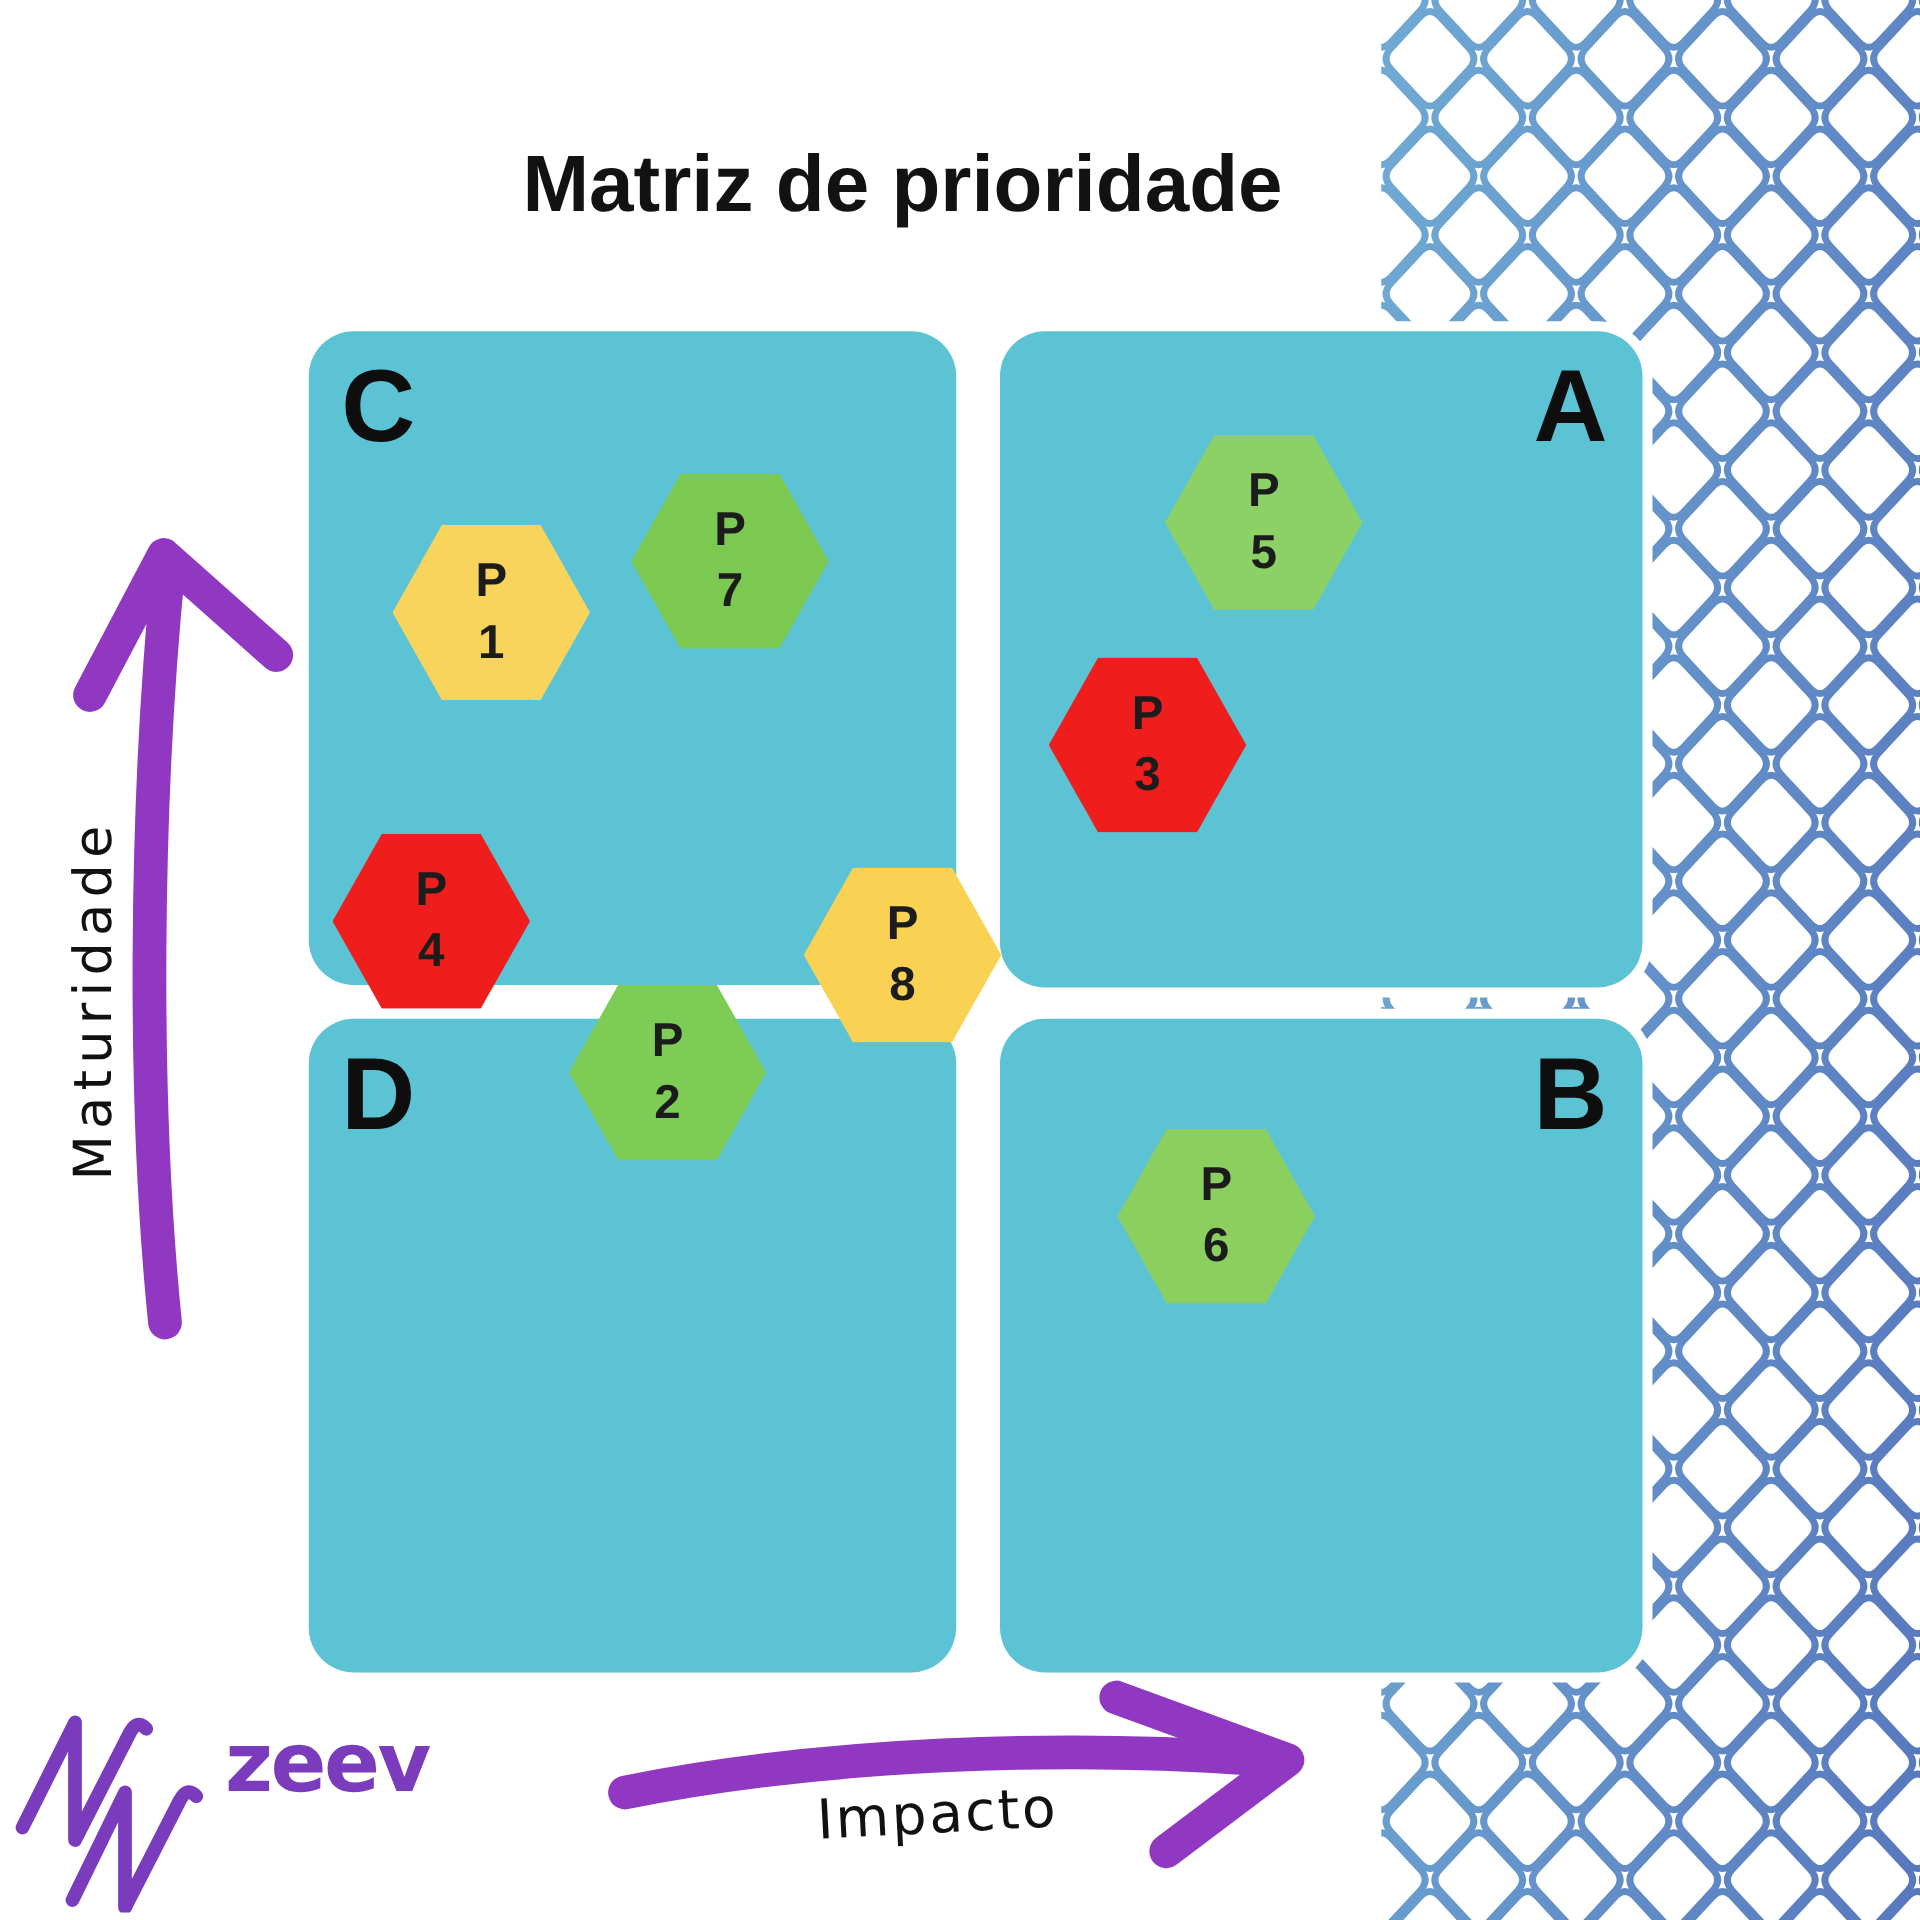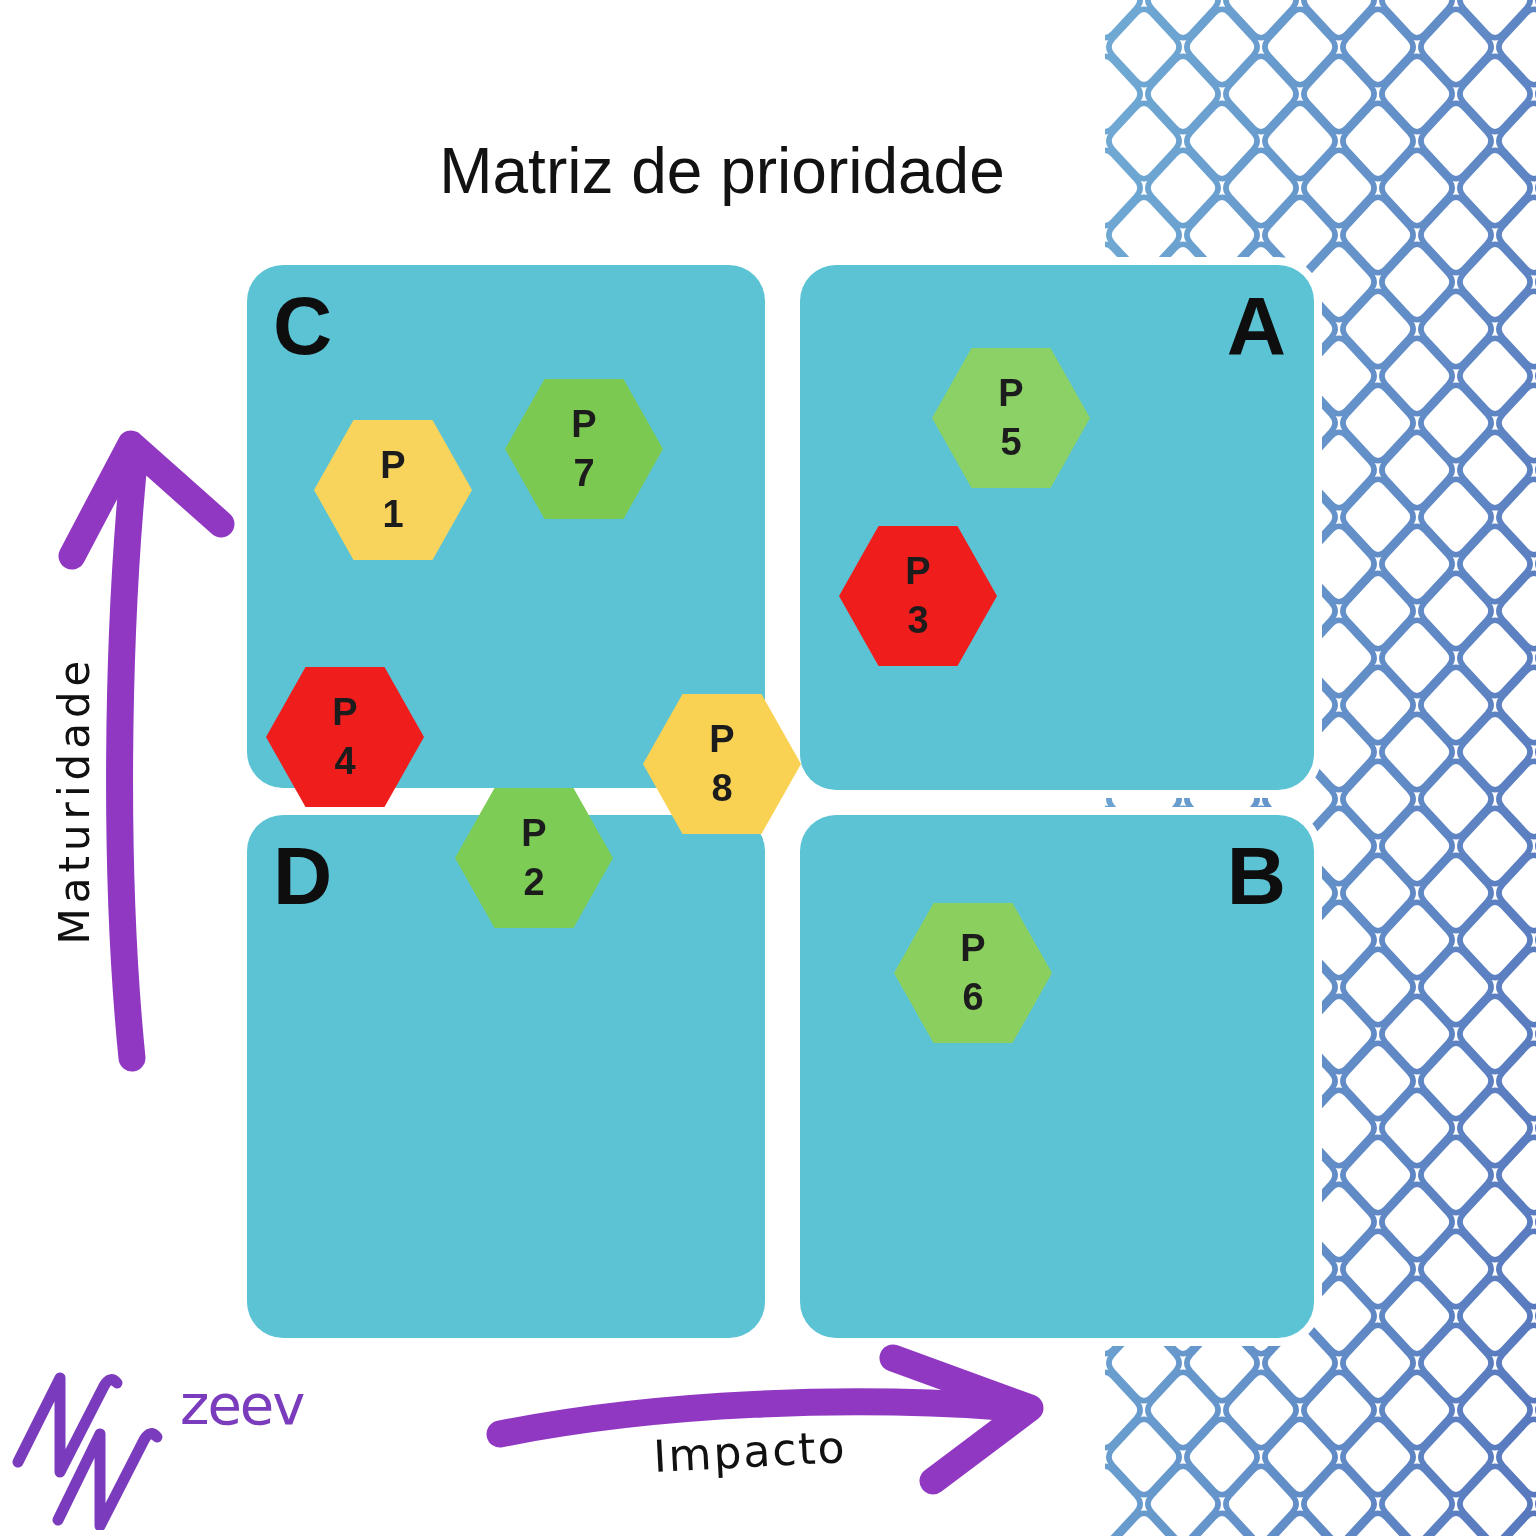--- a/index.html
+++ b/index.html
@@ -31,22 +31,22 @@
     clip-path:polygon(0% 50%,25% 0%,75% 0%,100% 50%,75% 100%,25% 100%);
     display:flex;align-items:center;justify-content:center;
   }
   .hex span{
     font-size:38px;font-weight:bold;line-height:1.28;color:#1c1c1c;
     text-align:center;white-space:pre-line;
   }
   
   #title{
     position:absolute;left:722px;top:110px;transform:translateX(-50%);
-    font-size:64px;font-weight:400;color:var(--title-text);
-    white-space:nowrap;letter-spacing:0px;z-index:5;margin-top:24px;
+    font-size:64px;font-weight:700;color:var(--title-text);
+    white-space:nowrap;letter-spacing:0px;z-index:5;
   }
   
   #arrows{position:absolute;left:0;top:0;z-index:2;pointer-events:none;}
   #arrows path{stroke:var(--arrow);stroke-width:27;fill:none;
     stroke-linecap:round;stroke-linejoin:round;}
   #y-axis-label{
     position:absolute;left:-95px;top:772px;width:340px;height:56px;
     line-height:56px;text-align:center;transform:rotate(-90deg);
     font-family:"DejaVu Sans",sans-serif;font-size:42px;font-weight:500;
     letter-spacing:5px;color:#111;z-index:5;
@@ -56,21 +56,21 @@
     line-height:56px;text-align:center;transform:rotate(-3deg);
     font-family:"DejaVu Sans",sans-serif;font-size:44px;font-weight:500;
     letter-spacing:2px;color:#111;z-index:5;
   }
   
   #logo-icon{position:absolute;left:8px;top:1352px;z-index:5;}
   #logo-icon path{stroke:var(--logo);stroke-width:11;fill:none;
     stroke-linecap:round;stroke-linejoin:round;}
   #logo-text{
     position:absolute;left:180px;top:1372px;z-index:5;
-    font-family:"DejaVu Sans",sans-serif;font-weight:normal;font-size:56px;
+    font-family:"DejaVu Sans",sans-serif;font-weight:bold;font-size:66px;
     letter-spacing:-2px;color:var(--logo);
   }
 </style>
 </head>
 <body>
 
 <div id="canvas">
 
   <svg id="mesh" width="431" height="1536" viewBox="0 0 431 1536">
     <defs>

